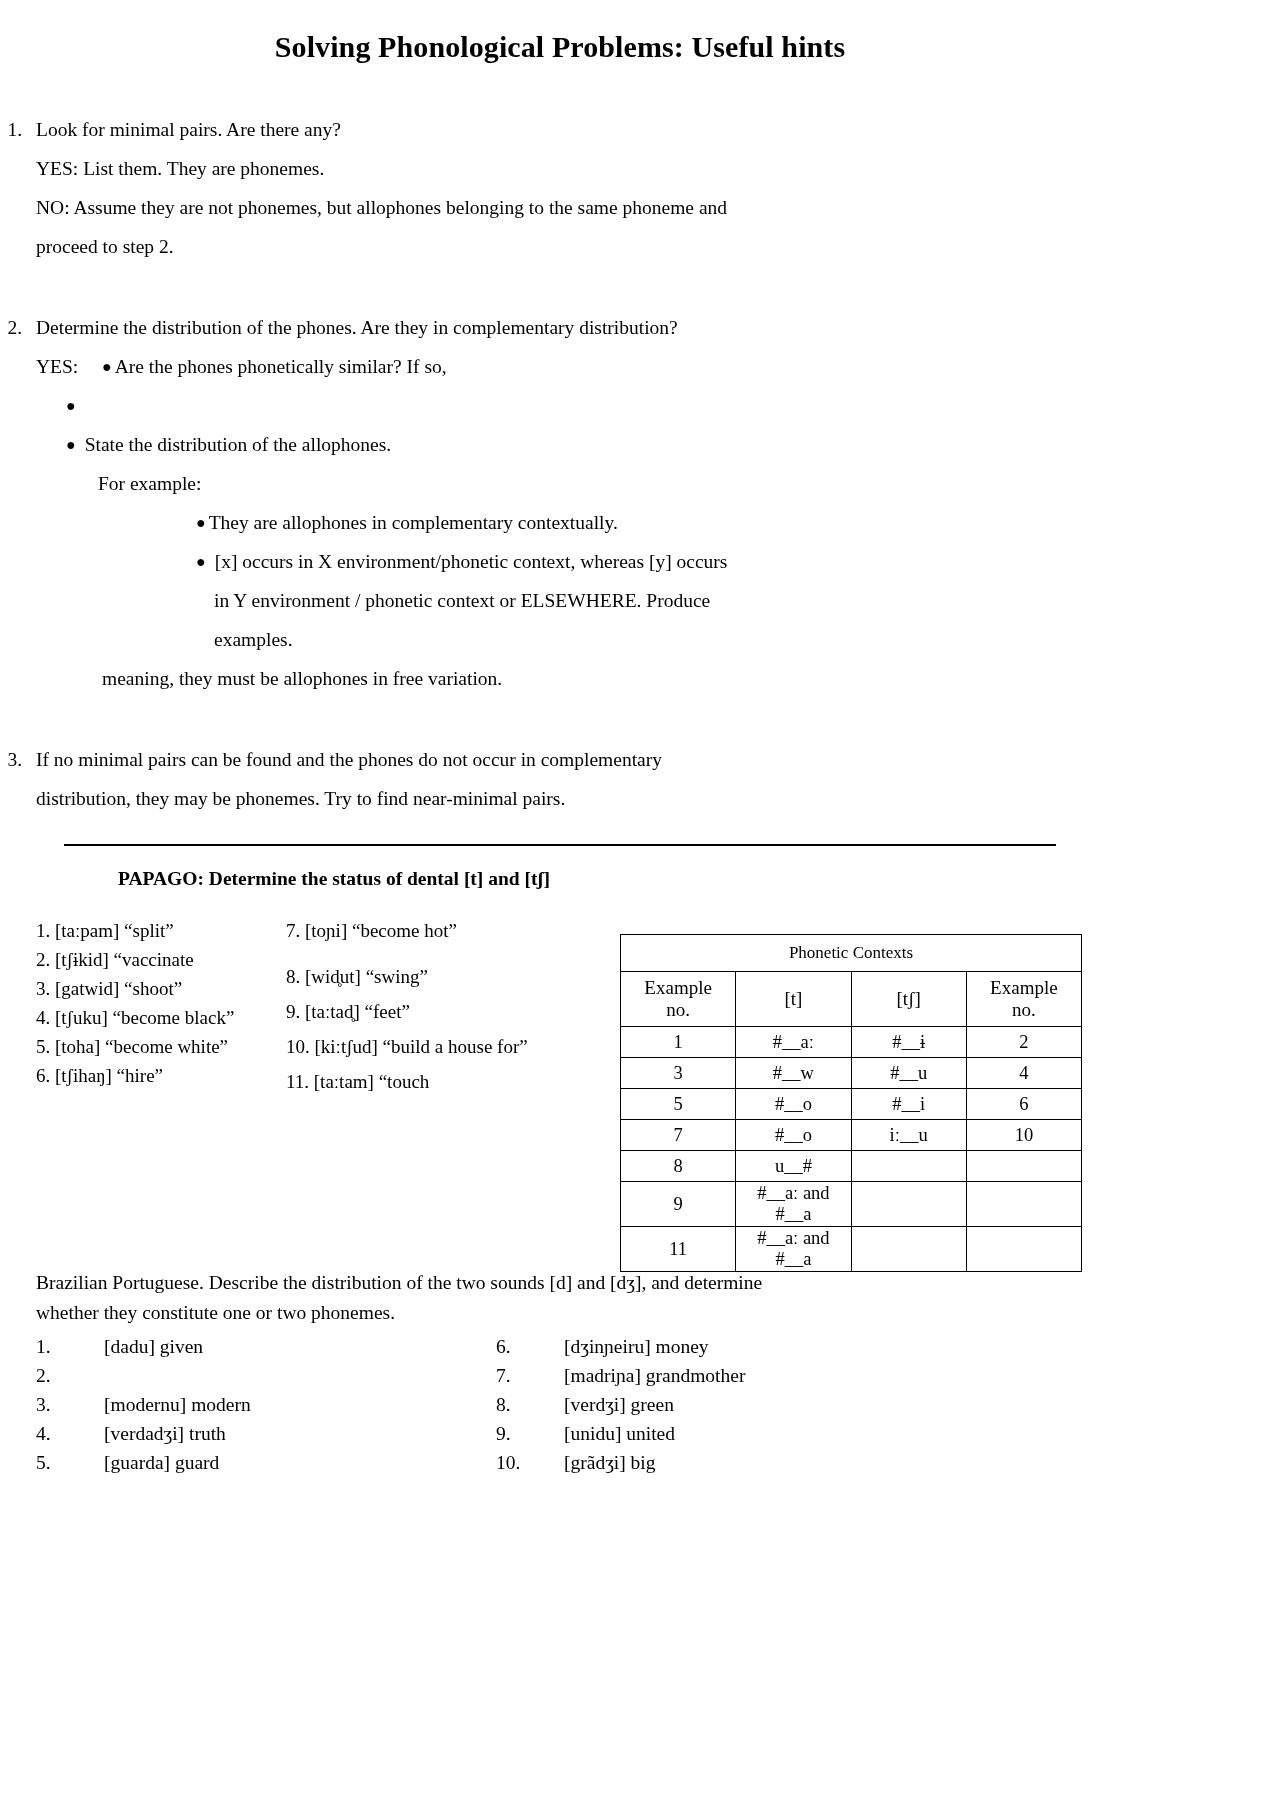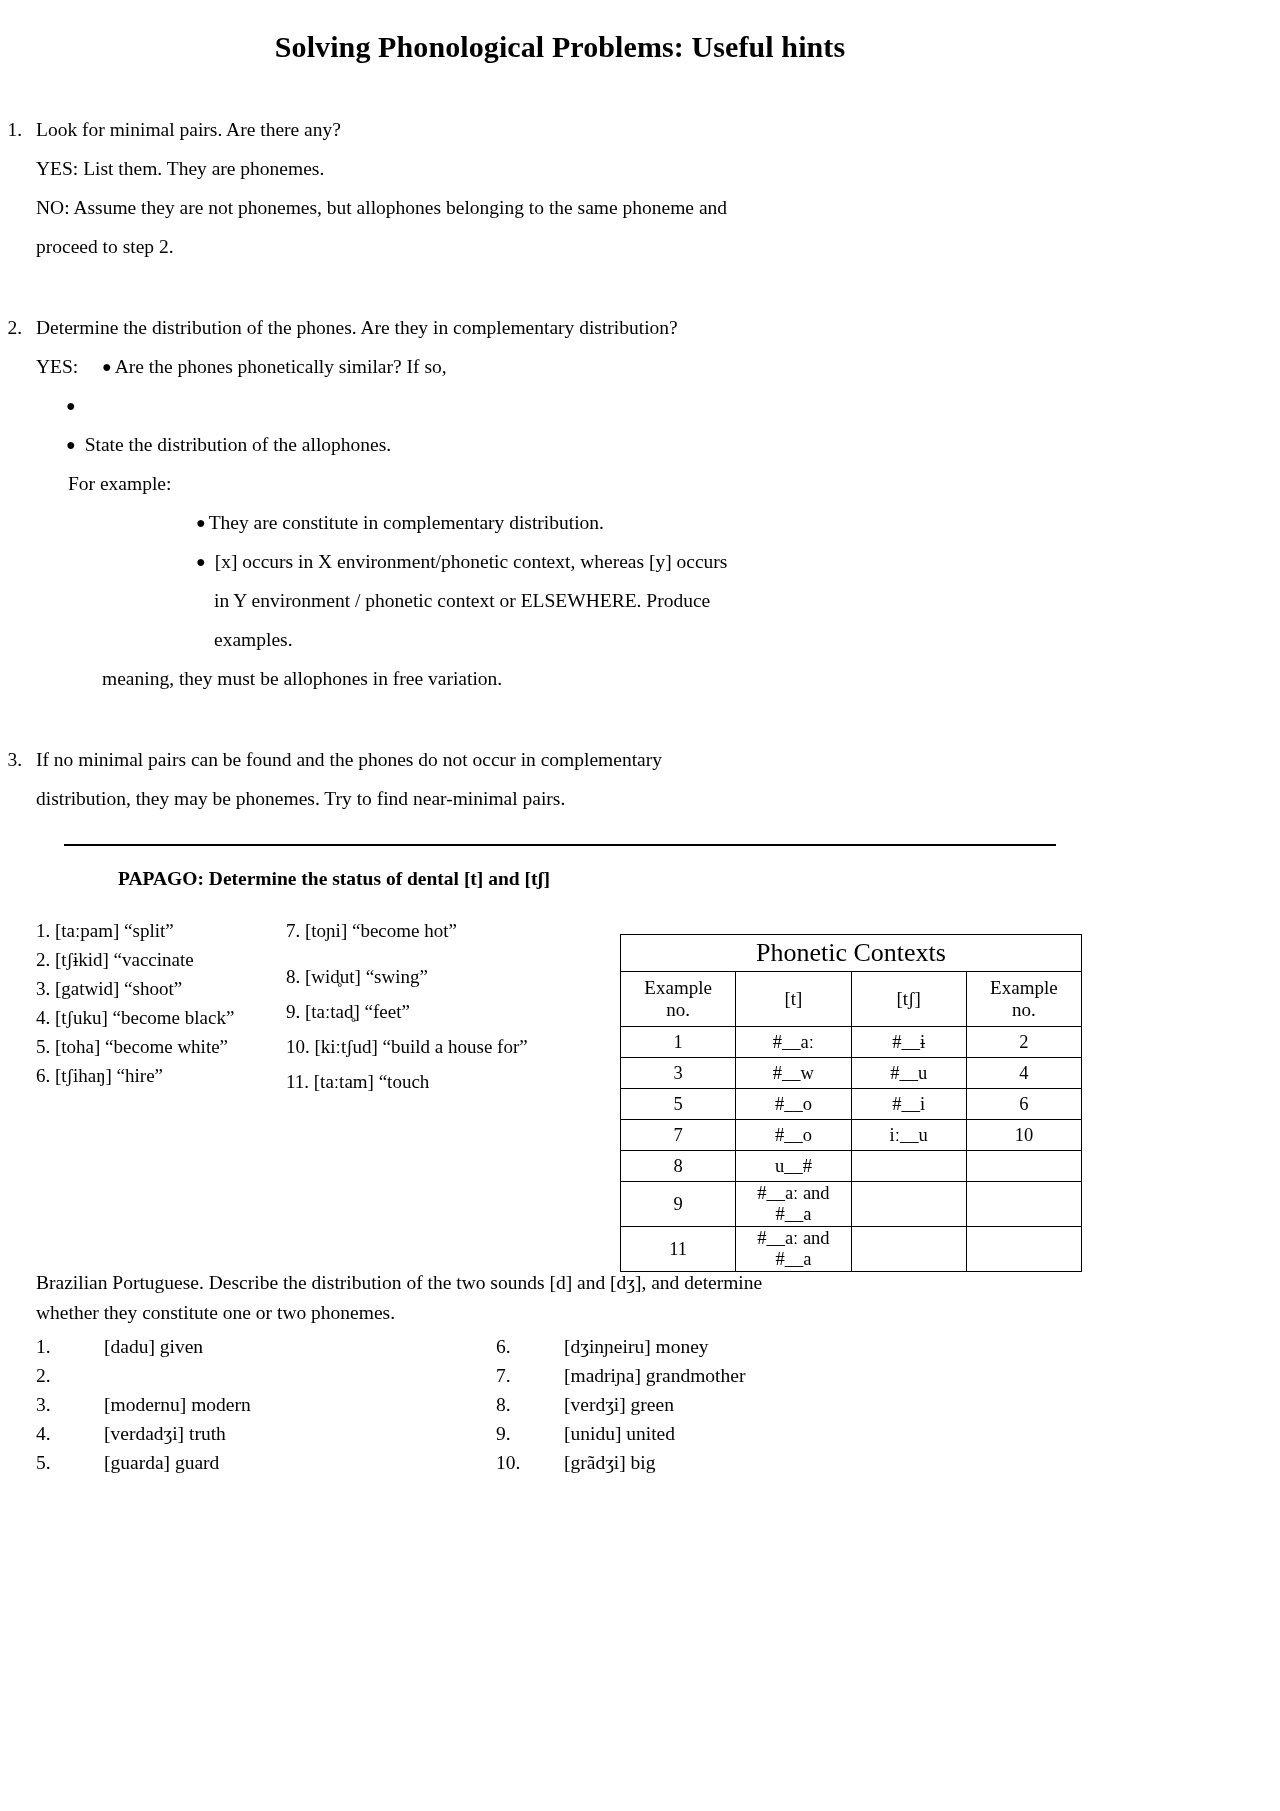--- a/index.html
+++ b/index.html
@@ -80,21 +80,21 @@
   }
   .bullet-dot {
     flex: 0 0 auto;
     margin-right: 3px;
     font-size: 16px;
     line-height: 39px;
   }
   .bullet-dot.sp { margin-right: 9px; }
   .bullet-text { flex: 1 1 auto; max-width: 790px; }
 
-  .lvl-ex { margin-left: 68px; }
+  .lvl-ex { margin-left: 98px; }
   .lvl-sub { margin-left: 196px; }
 
   b, strong { font-weight: normal; }
 
   
   .divider {
     margin: 26px 64px 0 64px;
     border: 0;
     border-top: 2px solid #000;
     height: 0;
@@ -135,21 +135,21 @@
     table-layout: fixed;
   }
   table.ctx th, table.ctx td {
     border: 1px solid #000;
     text-align: center;
     padding: 1px 2px;
     font-weight: normal;
     vertical-align: middle;
   }
   table.ctx th.title-cell {
-    font-size: 26px;
+    font-size: 17px;
     height: 34px;
   }
   table.ctx th.hdr {
     height: 52px;
     font-size: 19px;
   }
   table.ctx td {
     height: 28px;
   }
   .col-ex { width: 100px; }
@@ -224,21 +224,21 @@
 
       <div class="bullet-line indent-1 bulleted">
         <span class="bullet-dot sp">●</span>
         <span class="bullet-text">State the distribution of the allophones.</span>
       </div>
 
       <div class="hint-line lvl-ex">For example:</div>
 
       <div class="bullet-line lvl-sub">
         <span class="bullet-dot">●</span>
-        <span class="bullet-text">They are constitute in complementary distribution.</span>
+        <span class="bullet-text">They are allophones in complementary contextually.</span>
       </div>
 
       <div class="bullet-line lvl-sub">
         <span class="bullet-dot sp">●</span>
         <span class="bullet-text">[x] occurs in X environment/phonetic context, whereas [y] occurs</span>
       </div>
 
       <div class="hint-line lvl-sub" style="padding-left:18px">in Y environment / phonetic context or ELSEWHERE. Produce</div>
       <div class="hint-line lvl-sub" style="padding-left:18px">examples.</div>
 

